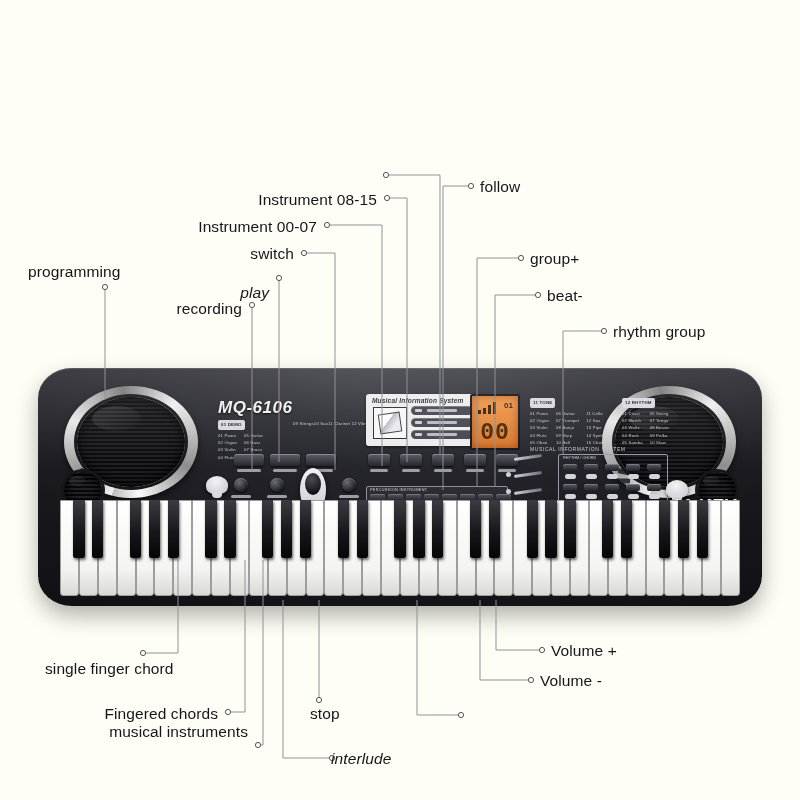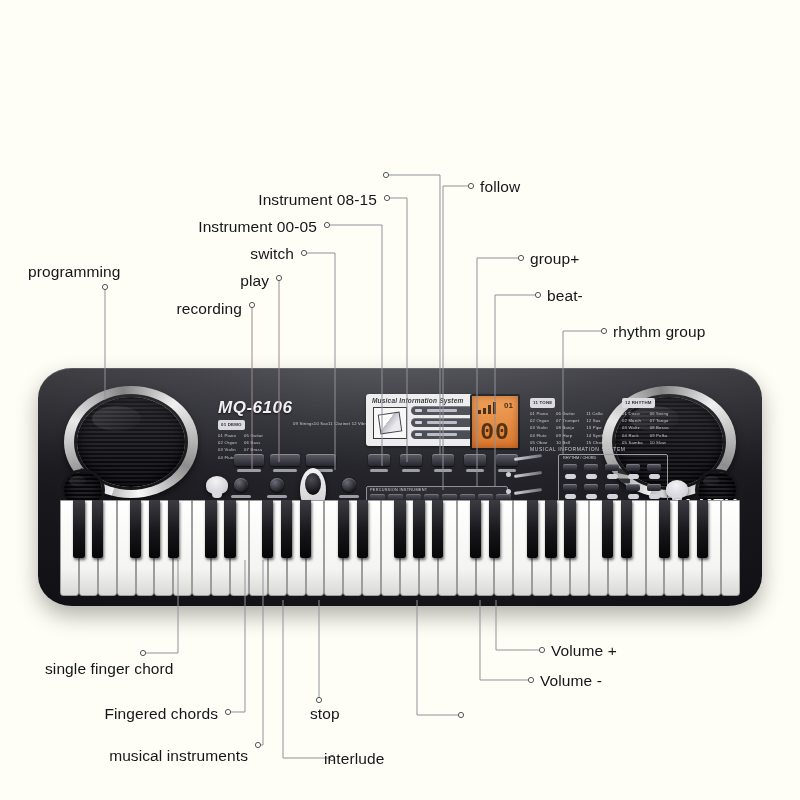--- a/index.html
+++ b/index.html
@@ -612,32 +612,32 @@
       <circle cx="258" cy="745" r="2.6"></circle>
       <circle cx="319" cy="700" r="2.6"></circle>
       <circle cx="332" cy="758" r="2.6"></circle>
       <circle cx="461" cy="715" r="2.6"></circle>
       <circle cx="531" cy="680" r="2.6"></circle>
       <circle cx="542" cy="650" r="2.6"></circle>
     </g>
   </svg>
 
   <div class="lbl r" style="left:377px;top:192px;">Instrument 08-15</div>
-  <div class="lbl r" style="left:317px;top:219px;">Instrument 00-05</div>
+  <div class="lbl r" style="left:317px;top:219px;">Instrument 00-07</div>
   <div class="lbl r" style="left:294px;top:246px;">switch</div>
-  <div class="lbl r" style="left:269px;top:273px;">play</div>
+  <div class="lbl r" style="left:269px;top:285px;font-style:italic;">play</div>
   <div class="lbl" style="left:28px;top:264px;">programming</div>
   <div class="lbl r" style="left:242px;top:301px;">recording</div>
 
   <div class="lbl" style="left:480px;top:179px;">follow</div>
   <div class="lbl" style="left:530px;top:251px;">group+</div>
   <div class="lbl" style="left:547px;top:288px;">beat-</div>
   <div class="lbl" style="left:613px;top:324px;">rhythm group</div>
 
   <div class="lbl" style="left:45px;top:661px;">single finger chord</div>
   <div class="lbl r" style="left:218px;top:706px;">Fingered chords</div>
-  <div class="lbl r" style="left:248px;top:724px;margin-top:24px;">musical instruments</div>
+  <div class="lbl r" style="left:248px;top:724px;">musical instruments</div>
   <div class="lbl" style="left:310px;top:706px;">stop</div>
-  <div class="lbl" style="left:324px;top:751px;">interlude</div>
+  <div class="lbl" style="left:331px;top:751px;font-style:italic;">interlude</div>
   <div class="lbl" style="left:551px;top:643px;">Volume +</div>
   <div class="lbl" style="left:540px;top:673px;">Volume -</div>
 
 </div>
 
 </body></html>

